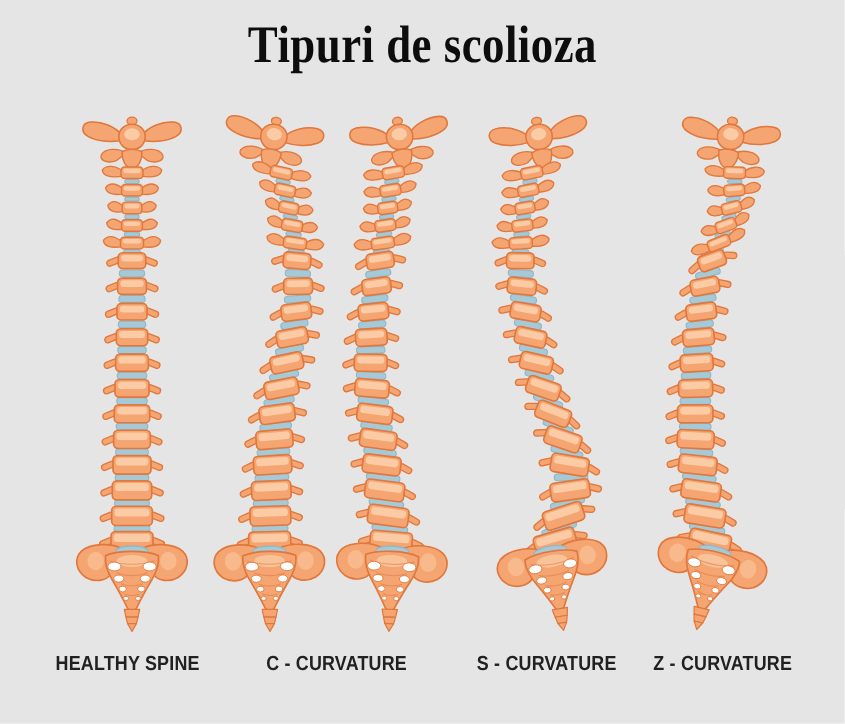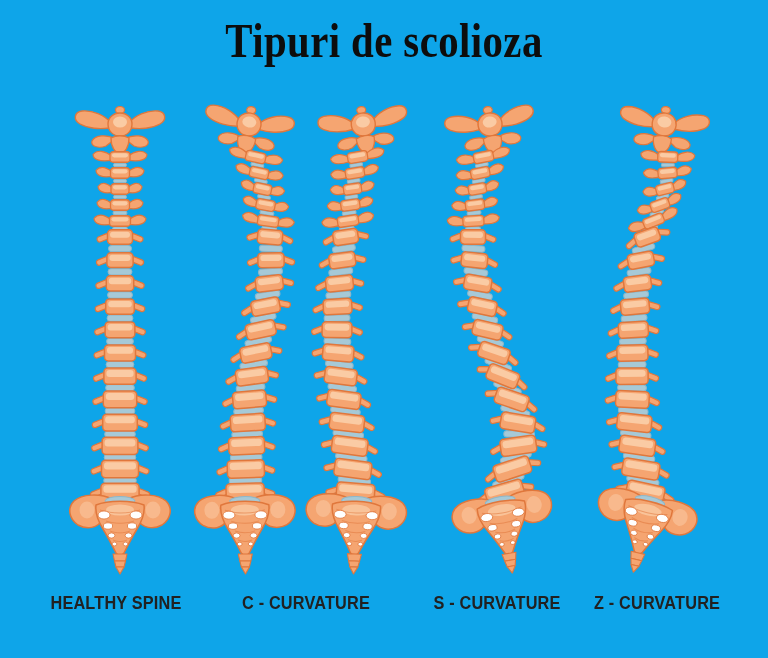--- a/index.html
+++ b/index.html
@@ -1,19 +1,19 @@
 <!DOCTYPE html>
 <html><head>
 <meta charset="utf-8">
 <style>
   html,body{margin:0;padding:0;background:#ffffff;}
   .poster{
     position:relative;
     width:768px;height:658px;
-    background:#0ea5e9;
+    background:#e5e5e5;
     overflow:hidden;
     margin:0 auto;
     font-family:"Liberation Sans", sans-serif;
   }
   .title{
     position:absolute;
     top:13px;left:50%;
     transform:translateX(-50%) scaleX(0.85);
     transform-origin:center top;
     font-family:"Liberation Serif", serif;

